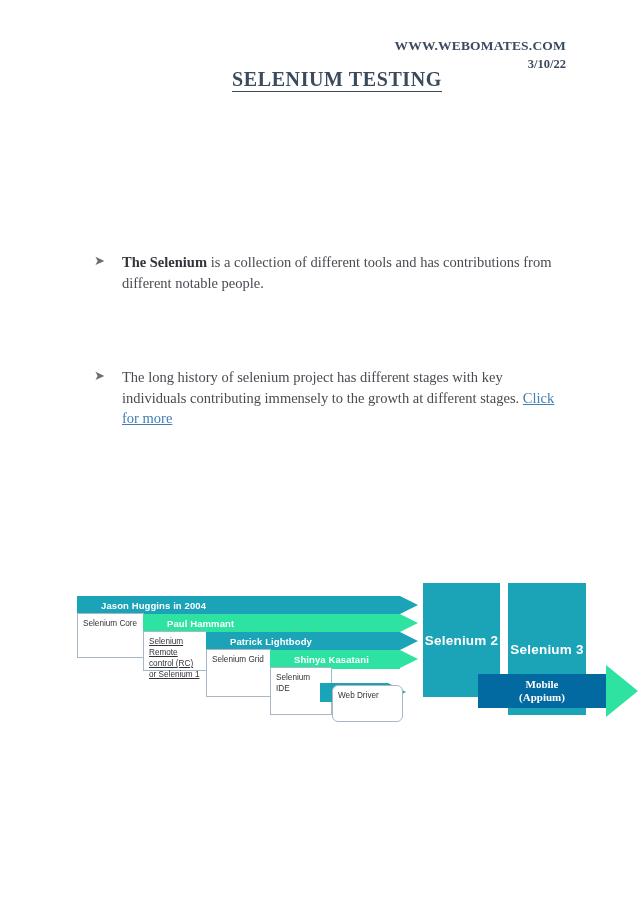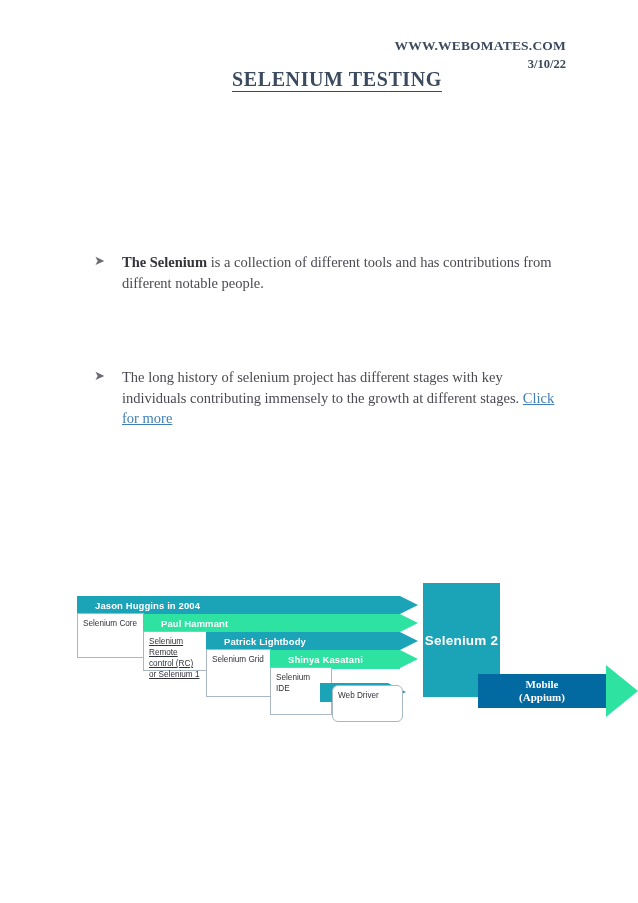--- a/index.html
+++ b/index.html
@@ -107,21 +107,21 @@
   .cascade-row {
     position: absolute;
     height: 19px;
   }
   .cascade-bar {
     position: absolute;
     left: 0;
     top: 0;
     height: 19px;
     box-sizing: border-box;
-    padding-left: 18px;
+    padding-left: 24px;
     display: flex;
     align-items: center;
     font-family: "Liberation Sans", sans-serif;
     font-weight: bold;
     font-size: 9.5px;
     color: #ffffff;
     letter-spacing: 0.1px;
     white-space: nowrap;
   }
   .cascade-head {
@@ -260,20 +260,23 @@
     <div class="cascade-head" style="left:68px; border-left:18px solid #1ba3b8;"></div>
   </div>
   <div class="body-box" style="left:332px; top:115px; width:71px; height:37px;border-radius:6px;">
     <span>Web Driver</span>
   </div>
 
   <div class="big-block" style="left:423px; top:13px; width:77px; height:114px;">
     <span>Selenium 2</span>
   </div>
 
+  <div class="big-block" style="left:508px; top:13px; width:78px; height:132px;">
+    <span>Selenium 3</span>
+  </div>
 
   <div class="mobile-arrow" style="left:478px; top:95px;">
     <div class="mobile-arrow-body">
       <span>Mobile</span>
       <span>(Appium)</span>
     </div>
     <div class="mobile-arrow-head"></div>
   </div>
 
 </div>

